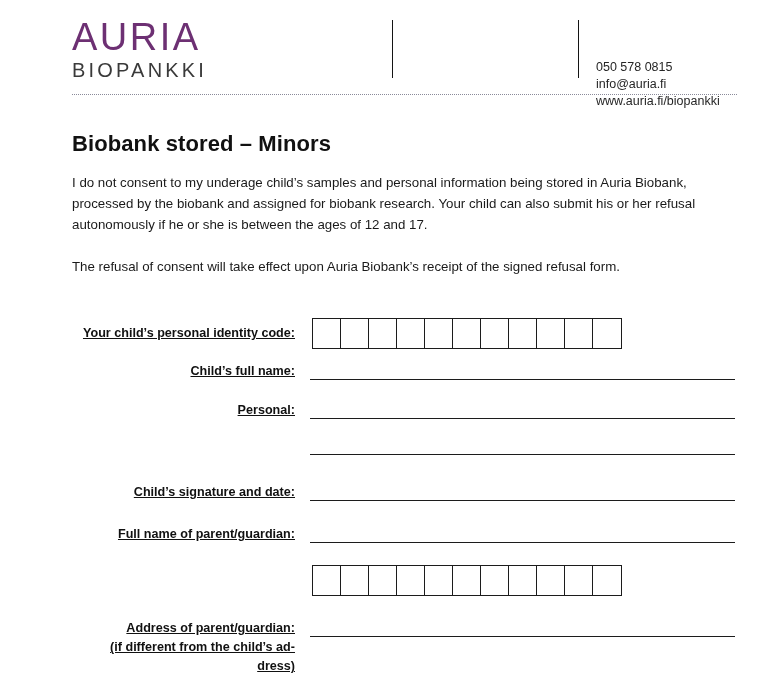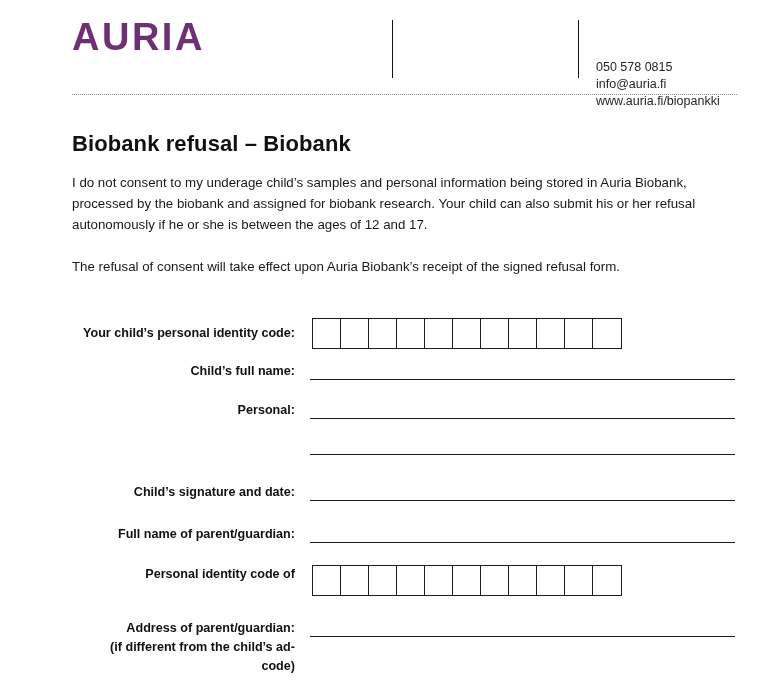--- a/index.html
+++ b/index.html
@@ -22,21 +22,21 @@
     height: 95px;
   }
   .logo {
     position: absolute;
     left: 72px;
     top: 18px;
     width: 180px;
   }
   .logo-main {
     font-size: 38px;
-    font-weight: 700;
+    font-weight: 400;
     letter-spacing: 2.5px;
     color: #6d3073;
     line-height: 1;
     font-family: "Liberation Sans", sans-serif;
   }
   .logo-sub {
     font-size: 20px;
     font-weight: 400;
     letter-spacing: 3.2px;
     color: #3a3a3a;
@@ -107,20 +107,21 @@
   }
   .field-label {
     position: absolute;
     left: 72px;
     width: 223px;
     text-align: right;
     font-size: 12.6px;
     font-weight: bold;
     line-height: 19px;
     color: #111111;
+    text-decoration: underline;
   }
   .field-line {
     position: absolute;
     left: 310px;
     width: 425px;
     height: 0;
     border-bottom: 1.4px solid #1c1c1c;
   }
 
   
@@ -139,36 +140,37 @@
   }
   .code-cell:last-child { border-right: none; }
 </style>
 </head>
 <body>
 
 <div class="header">
 
   <div class="logo">
     <div class="logo-main">AURIA</div>
+    <div class="logo-sub">BIOPANKKI</div>
   </div>
 
   <div class="hdr-divider d1"></div>
   <div class="hdr-divider d2"></div>
 
 
   <div class="hdr-col c2">
     <div>050 578 0815</div>
     <div>info@auria.fi</div>
     <div>www.auria.fi/biopankki</div>
   </div>
 
   <div class="hdr-rule"></div>
 </div>
 
-<div class="page-title">Biobank refusal – Biobank</div>
+<div class="page-title">Biobank stored – Minors</div>
 <div class="para p1">I do not consent to my underage child’s samples and personal information being stored in Auria Biobank, processed by the biobank and assigned for biobank research. Your child can also submit his or her refusal autonomously if he or she is between the ages of 12 and 17.</div>
 <div class="para p2">The refusal of consent will take effect upon Auria Biobank’s receipt of the signed refusal form.</div>
 
 <div class="form-area">
 
   <div class="field-row" style="top:318px;">
     <div class="field-label" style="top:6px;">Your child’s personal identity code:</div>
     <div class="code-grid" id="grid-child" style="top:0;">
         <div class="code-cell"></div>
         <div class="code-cell"></div>
@@ -203,39 +205,38 @@
     <div class="field-line" style="top:17px;"></div>
   </div>
 
   <div class="field-row" style="top:525px;">
     <div class="field-label" style="top:0;">Full name of parent/guardian:</div>
     <div class="field-line" style="top:17px;"></div>
   </div>
 
   <div class="field-row" style="top:565px;">
     <div class="field-label" style="top:0;">
-      <div>Personal identity code of</div>
     </div>
     <div class="code-grid" id="grid-guardian" style="top:0;">
         <div class="code-cell"></div>
         <div class="code-cell"></div>
         <div class="code-cell"></div>
         <div class="code-cell"></div>
         <div class="code-cell"></div>
         <div class="code-cell"></div>
         <div class="code-cell"></div>
         <div class="code-cell"></div>
         <div class="code-cell"></div>
         <div class="code-cell"></div>
         <div class="code-cell"></div>
       </div>
   </div>
 
   <div class="field-row" style="top:619px;">
     <div class="field-label" style="top:0;text-align:right;">
       <div>Address of parent/guardian:</div>
       <div>(if different from the child’s ad-</div>
-      <div>code)</div>
+      <div>dress)</div>
     </div>
     <div class="field-line" style="top:17px;"></div>
   </div>
 
 </div>
 
 </body></html>

